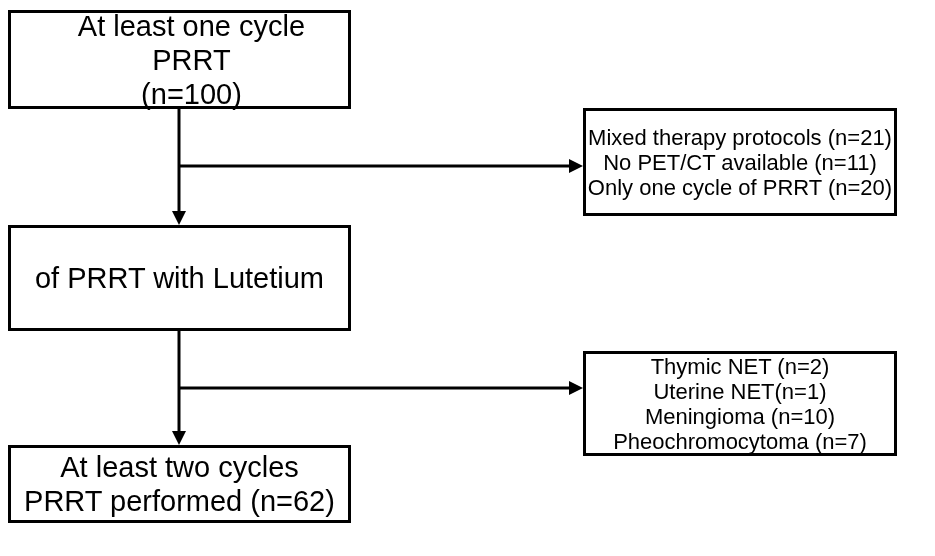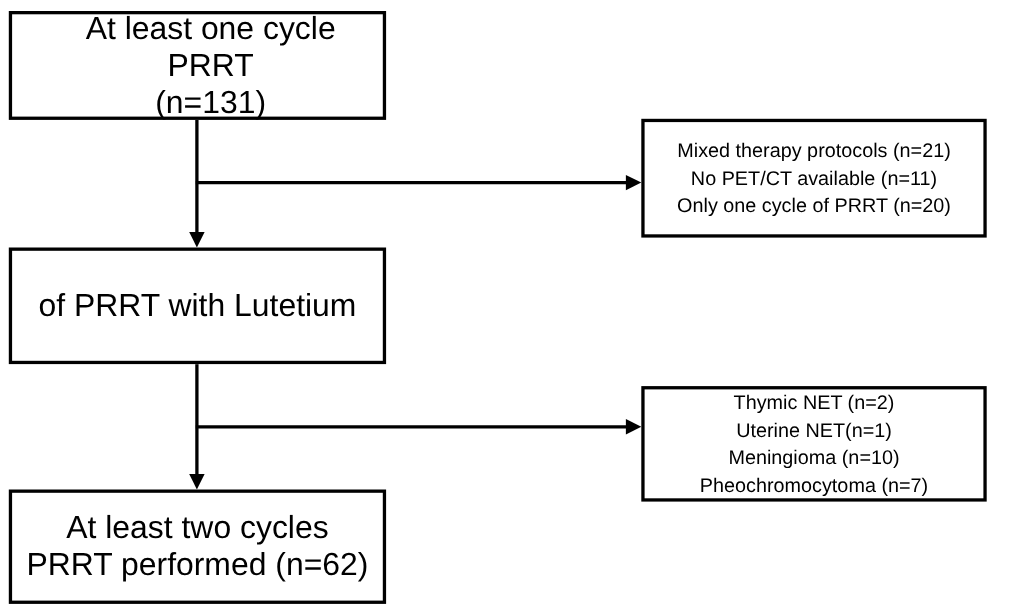--- a/index.html
+++ b/index.html
@@ -29,26 +29,26 @@
   }
   .box.main {
     left: 8px;
     width: 343px;
     font-size: 29px;
     line-height: 34px;
   }
   .box.excl {
     left: 583px;
     width: 314px;
-    font-size: 18px;
+    font-size: 22px;
     line-height: 25px;
   }
   #box-1 { top: 10px;  height: 99px; padding-left: 24px;  }
   #box-2 { top: 225px; height: 106px; }
-  #box-3 { top: 445px; height: 104px; }
+  #box-3 { top: 445px; height: 78px; }
   #excl-1 { top: 108px; height: 108px; }
   #excl-2 { top: 336px; height: 105px; margin-top: 15px; }
   .arrows {
     position: absolute;
     left: 0;
     top: 0;
     width: 935px;
     height: 556px;
     pointer-events: none;
   }
@@ -70,21 +70,21 @@
 
     <line x1="179" y1="331" x2="179" y2="433"></line>
     <polygon points="179,445 172,431 186,431"></polygon>
 
     <line x1="178" y1="388" x2="571" y2="388"></line>
     <polygon points="583,388 569,381 569,395"></polygon>
   </svg>
 
   <div class="box main" id="box-1">
     <div>At least one cycle PRRT</div>
-    <div>(n=131)</div>
+    <div>(n=100)</div>
   </div>
 
   <div class="box main" id="box-2">
     <div>of PRRT with Lutetium</div>
   </div>
 
   <div class="box main" id="box-3">
     <div>At least two cycles</div>
     <div>PRRT performed (n=62)</div>
   </div>

